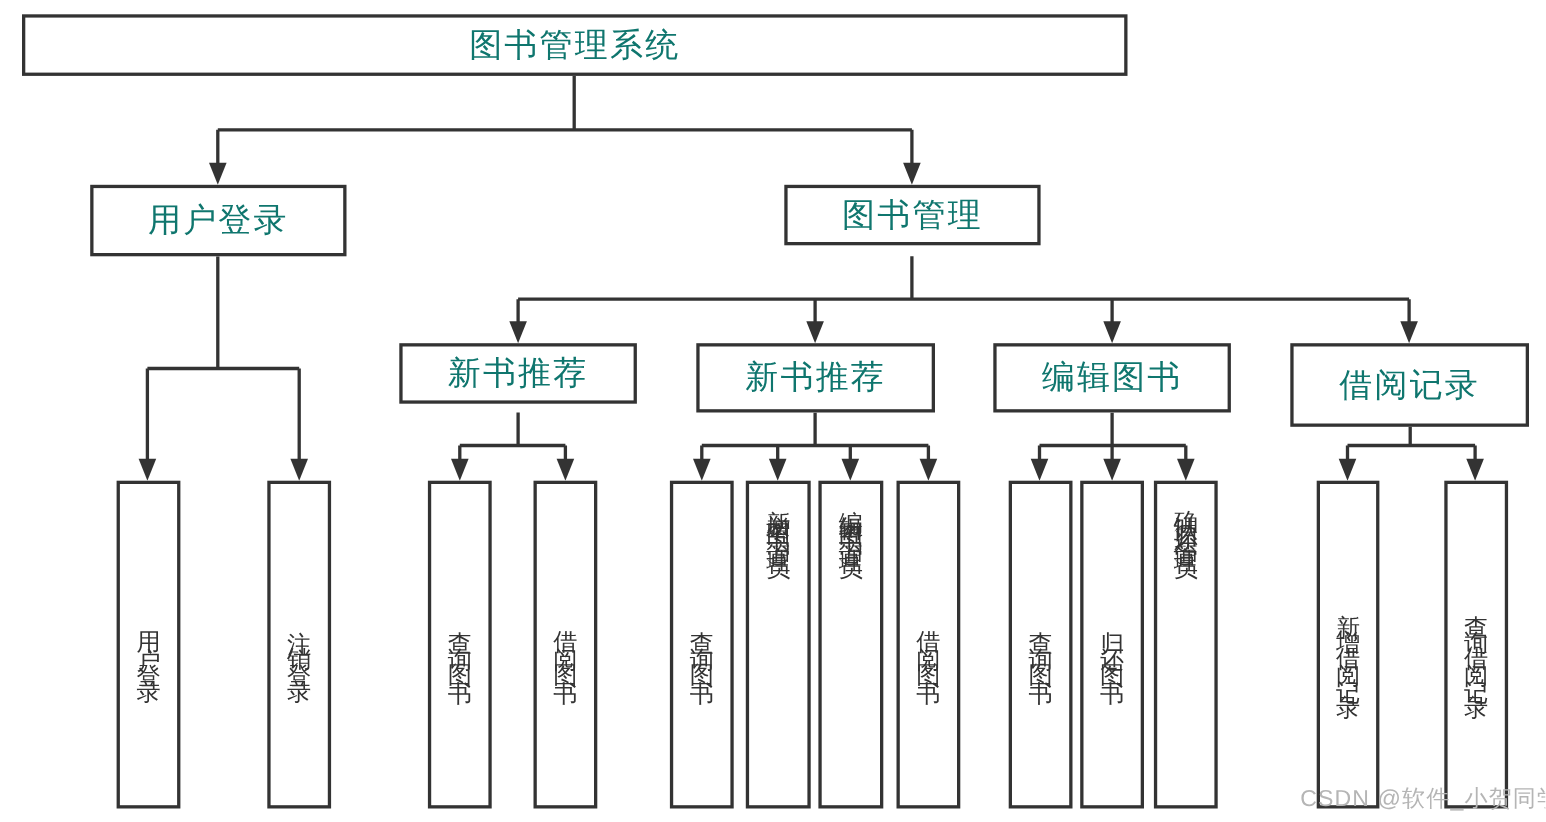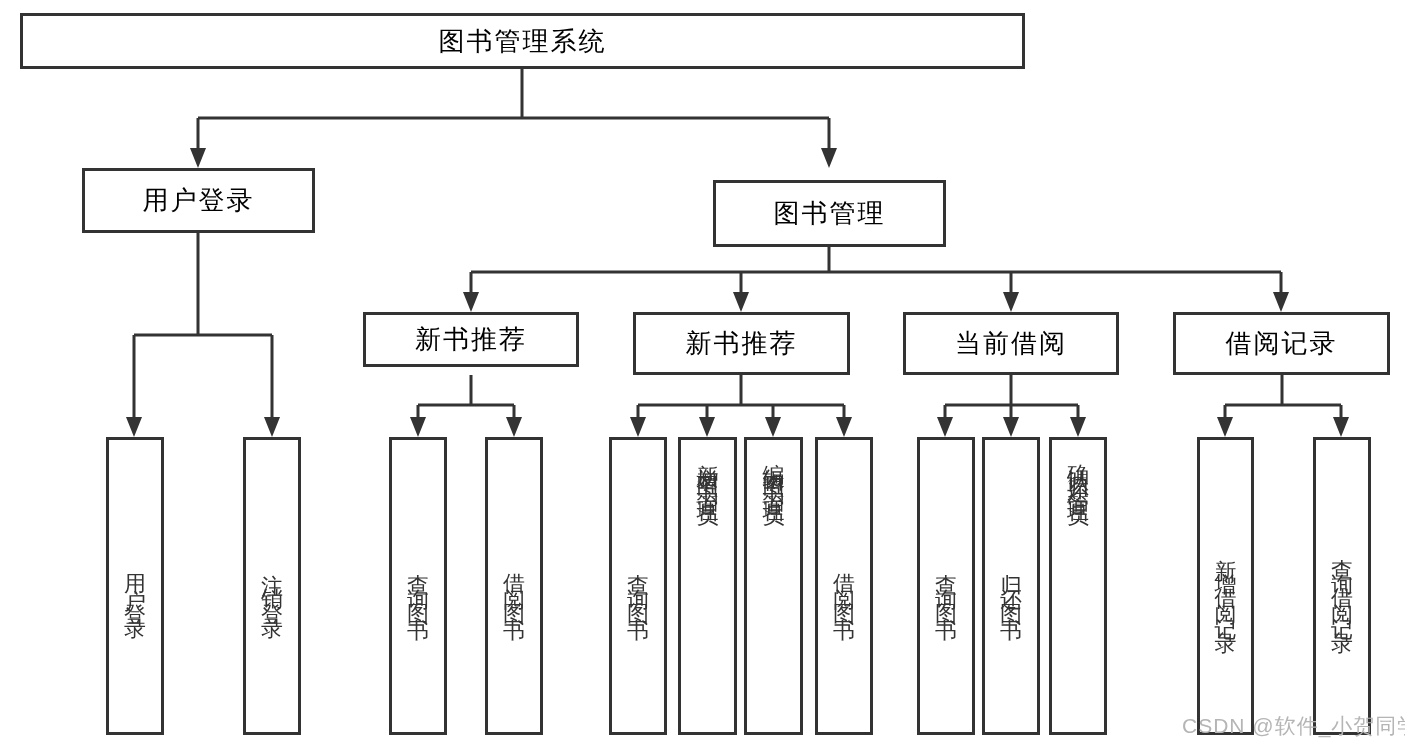--- a/index.html
+++ b/index.html
@@ -15,22 +15,22 @@
     position:absolute;
     box-sizing:border-box;
     background:#ffffff;
     border:3px solid #333333;
     z-index:2;
     display:flex;
     align-items:center;
     justify-content:center;
   }
   .hbox span{
-    font-size:26px;
-    color:#000000;
+    font-size:30px;
+    color:#0f766e;
     letter-spacing:2px;
     white-space:nowrap;
   }
   .vbox{align-items:center;}
   .vbox span{
     writing-mode:vertical-rl;
     text-orientation:upright;
     font-size:22px;
     color:#333333;
     letter-spacing:15px;
@@ -84,34 +84,34 @@
     </g>
   </svg>
 
   <div class="box hbox" style="left:20px;top:13px;width:1005px;height:56px">
     <span>图书管理系统</span>
   </div>
 
   <div class="box hbox" style="left:82px;top:168px;width:233px;height:65px">
     <span>用户登录</span>
   </div>
-  <div class="box hbox" style="left:713px;top:180px;width:233px;height:67px">
+  <div class="box hbox" style="left:713px;top:168px;width:233px;height:55px">
     <span>图书管理</span>
   </div>
 
   <div class="box hbox" style="left:363px;top:312px;width:216px;height:55px">
     <span>新书推荐</span>
   </div>
   <div class="box hbox" style="left:633px;top:312px;width:217px;height:63px">
     <span>新书推荐</span>
   </div>
   <div class="box hbox" style="left:903px;top:312px;width:216px;height:63px">
-    <span>当前借阅</span>
+    <span>编辑图书</span>
   </div>
-  <div class="box hbox" style="left:1173px;top:312px;width:217px;height:63px">
+  <div class="box hbox" style="left:1173px;top:312px;width:217px;height:76px">
     <span>借阅记录</span>
   </div>
 
   <div class="box vbox" style="left:106px;top:437px;width:58px;height:298px">
     <span>用户登录</span>
   </div>
   <div class="box vbox" style="left:243px;top:437px;width:58px;height:298px">
     <span>注销登录</span>
   </div>
 

